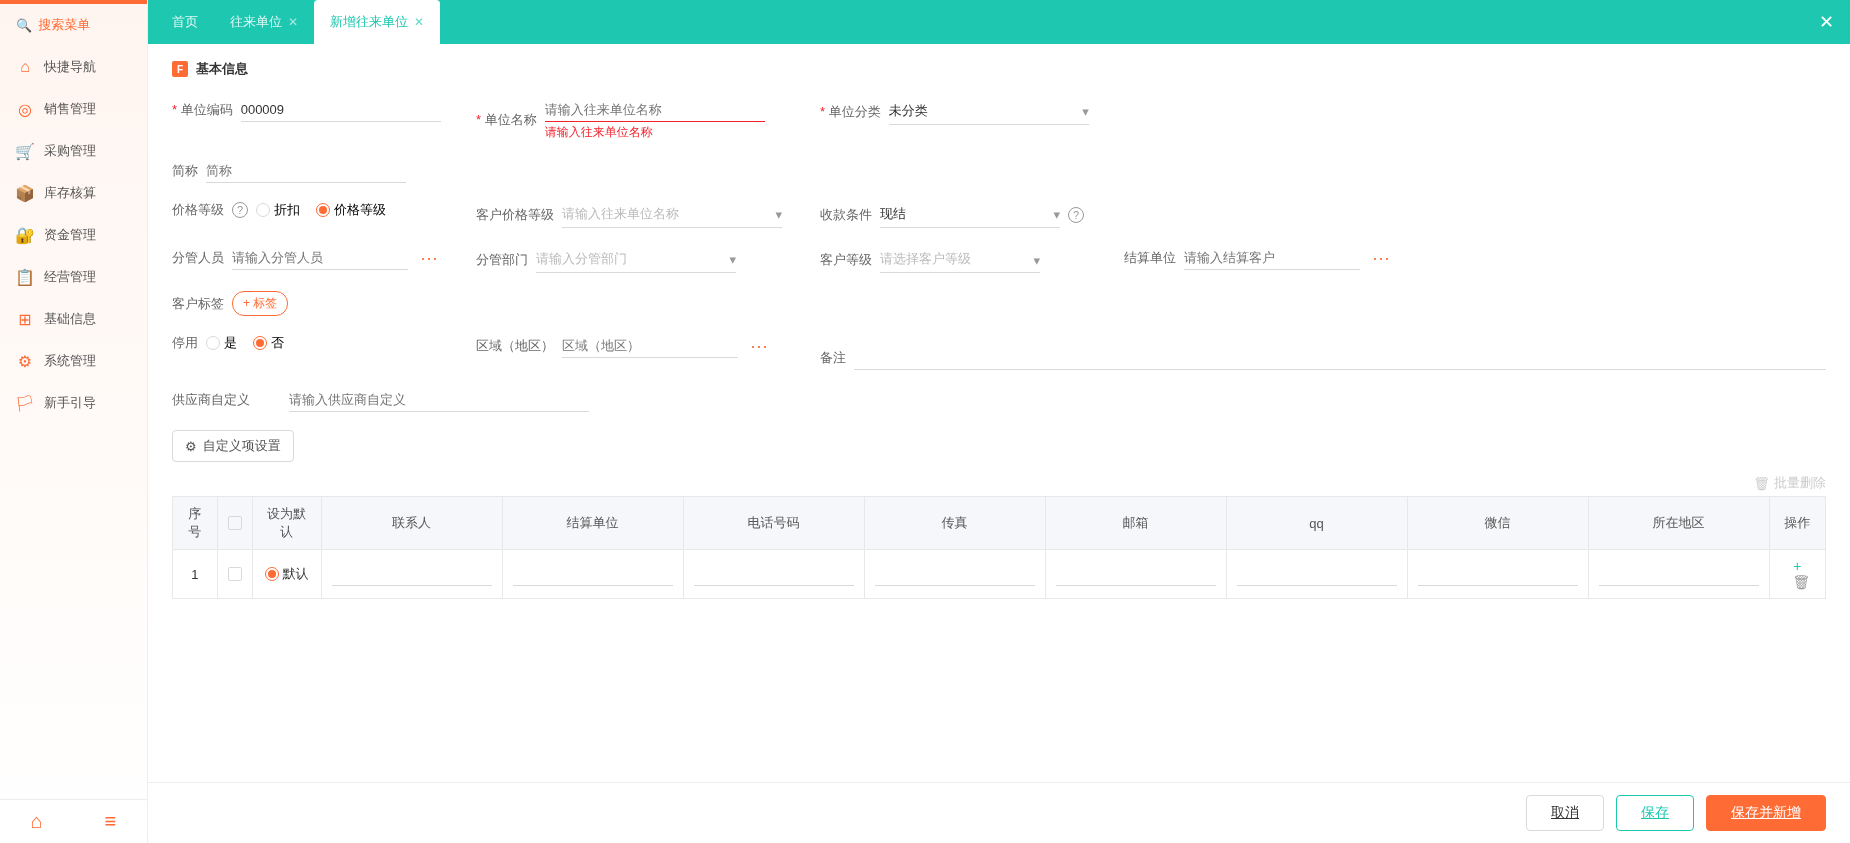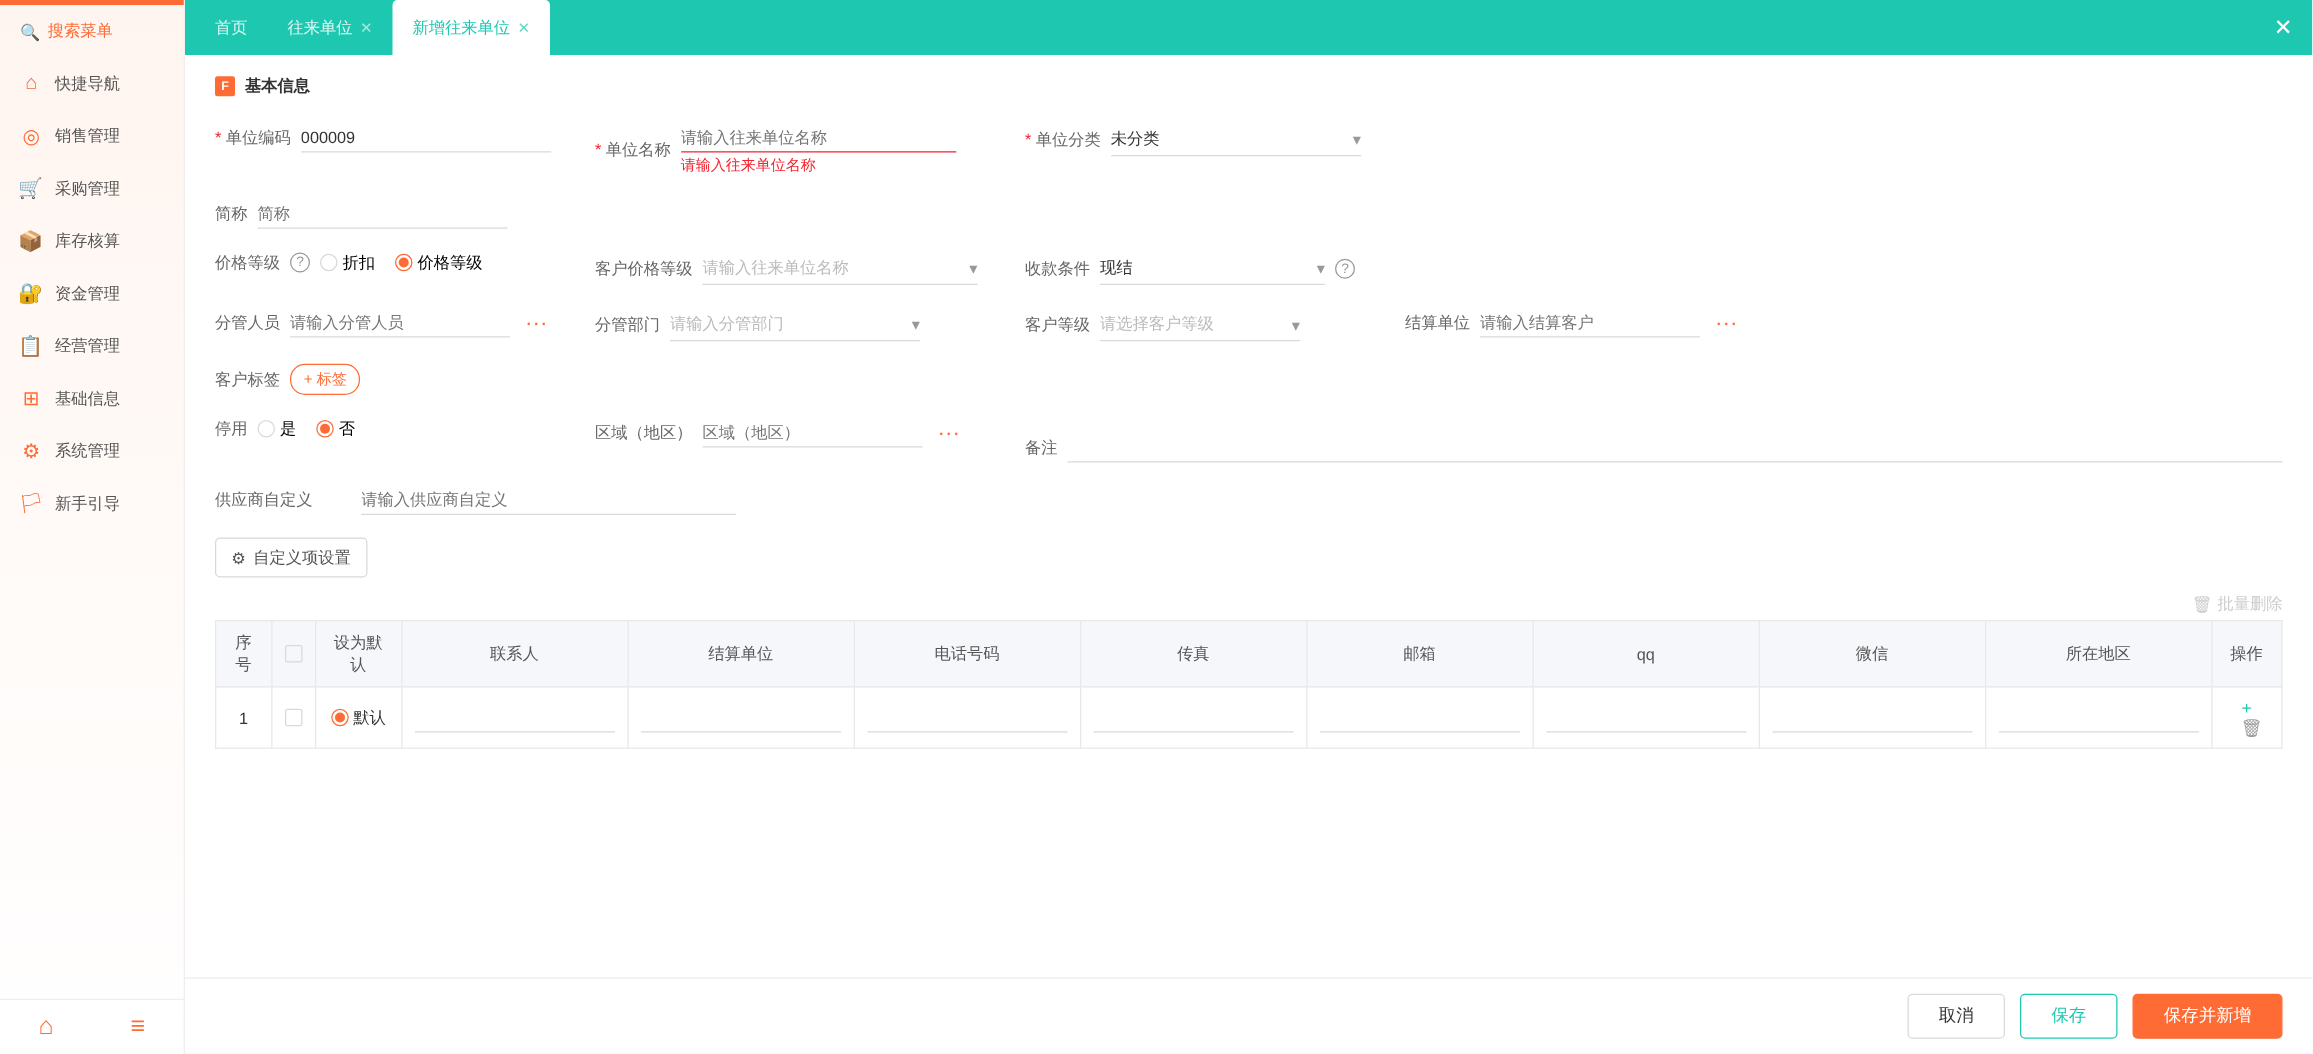--- a/index.html
+++ b/index.html
@@ -341,20 +341,21 @@
       display: flex;
       justify-content: flex-end;
       gap: 12px;
     }
     .btn {
       padding: 8px 24px;
       border-radius: 4px;
       cursor: pointer;
       font-size: 14px;
       border: 1px solid #d9d9d9;
+      text-decoration: underline;
     }
     .btn-default {
       background: #fff;
       color: #333;
     }
     .btn-primary {
       background: #fff;
       border-color: #1ec8b0;
       color: #1ec8b0;
     }

